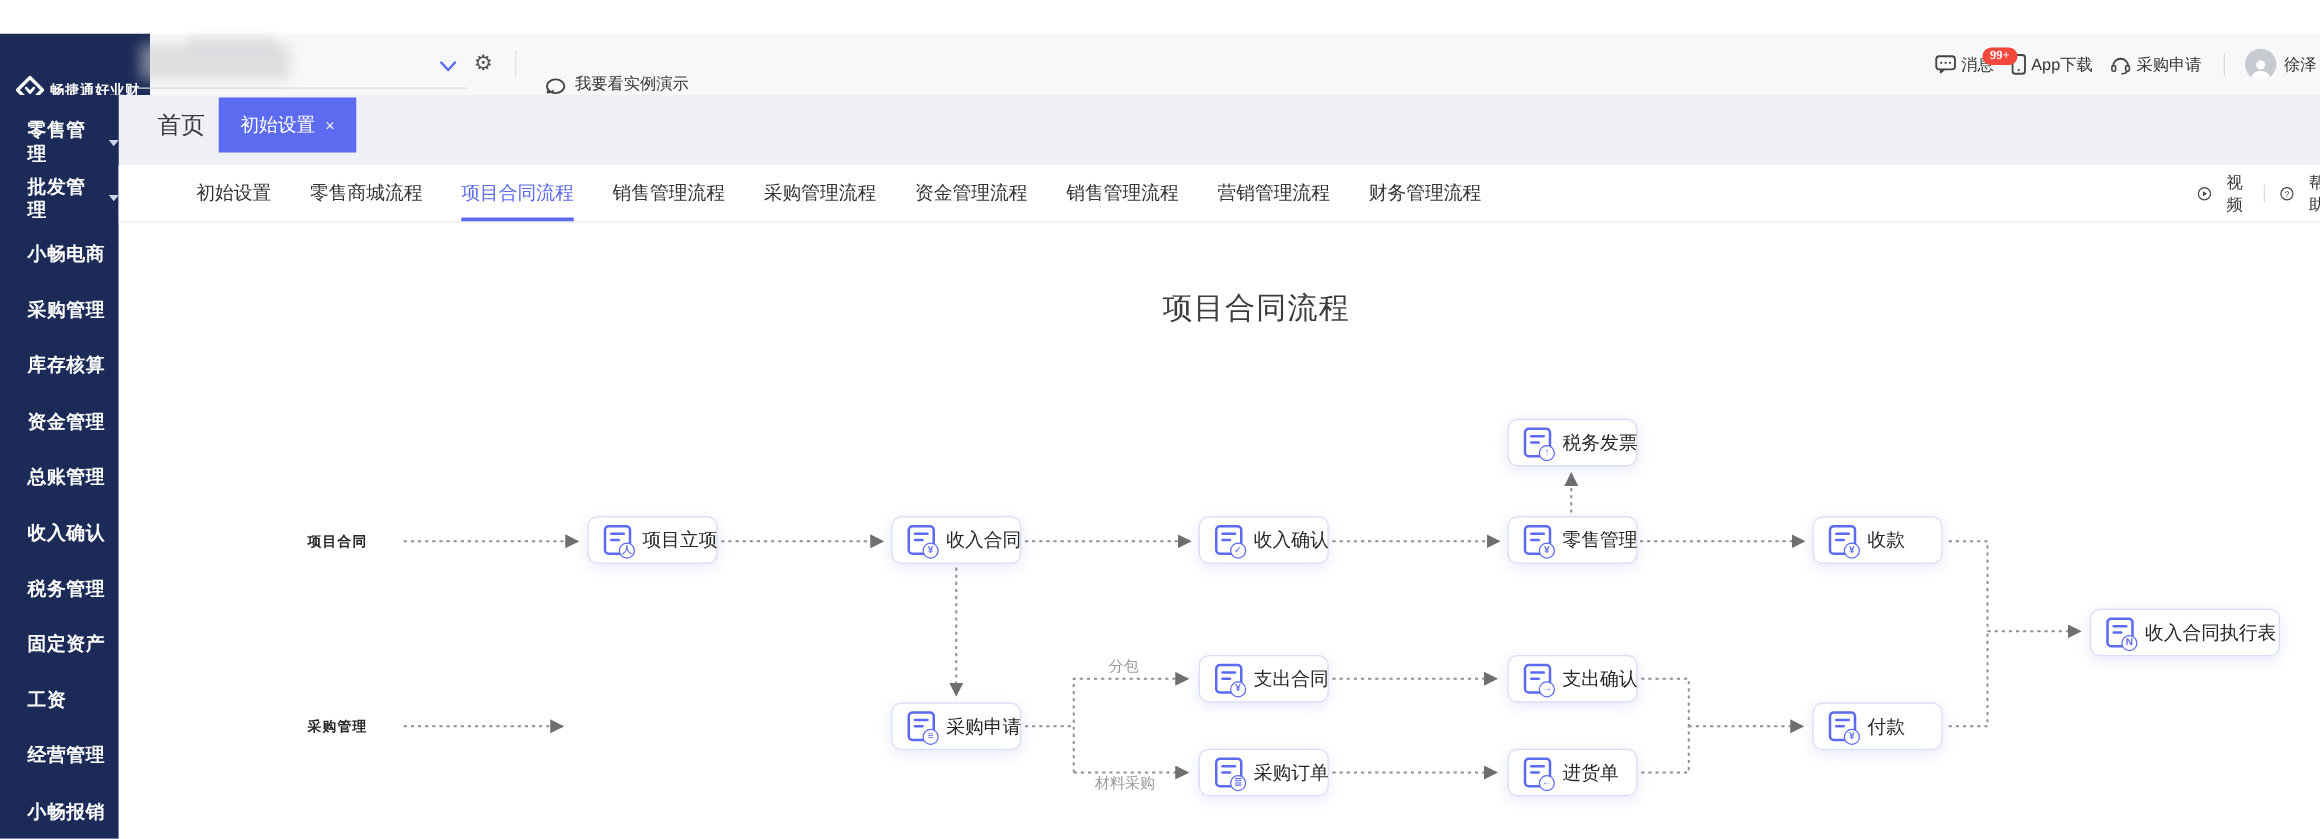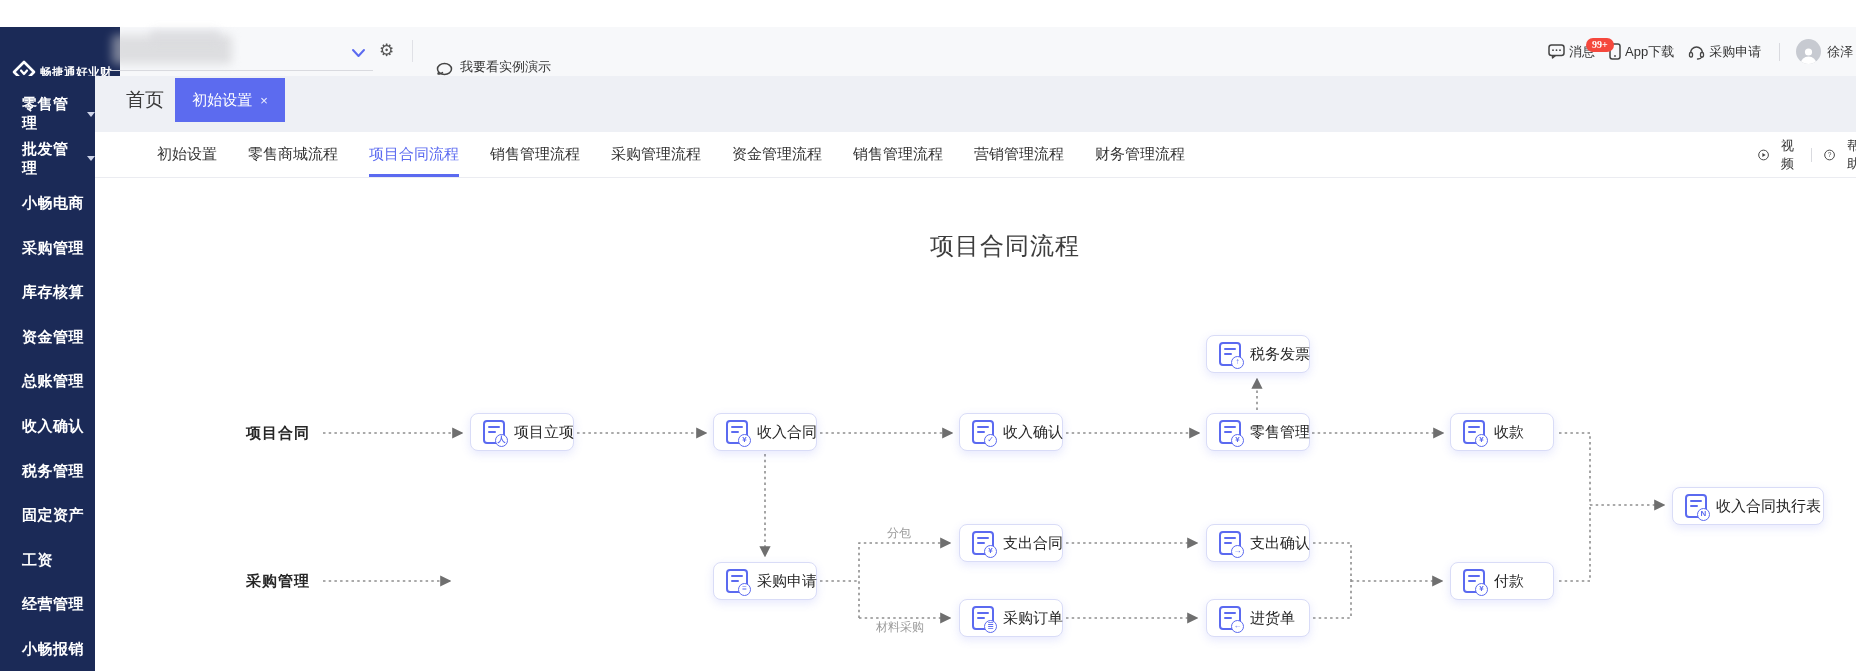--- a/index.html
+++ b/index.html
@@ -48,21 +48,21 @@
   #flownav{left:95px;top:132px;width:1761px;height:45px;border-bottom:1px solid #ebecf1;display:flex;
            align-items:stretch;padding-left:62px;gap:31px;background:#fff;}
   .nav-item{display:flex;align-items:center;font-size:15px;color:#333;cursor:pointer;position:relative;}
   .nav-item.active{color:#5b6af0;}
   .nav-item.active::after{content:"";position:absolute;left:0;right:0;bottom:0;height:3px;background:#5b6af0;}
   #nav-right{left:1758px;top:132px;height:45px;display:flex;align-items:center;gap:12px;}
   #nav-right span{font-size:13px;color:#333;}
   .nav-right-div{width:1px;height:14px;background:#d9dadf;}
   
   #flow-title{left:930px;top:230px;font-size:24px;color:#3d3d3d;letter-spacing:1px;}
-  .lane-label{transform:translateY(-50%);font-size:15px;font-weight:bold;color:#262626;letter-spacing:1px;}
+  .lane-label{transform:translateY(-50%);font-size:11px;font-weight:bold;color:#262626;letter-spacing:1px;}
   .edge-label{transform:translate(-50%,-50%);font-size:12px;color:#9a9a9a;}
   .node{position:absolute;height:38px;background:#fff;border:1px solid #d9dcf7;border-radius:8px;
         box-shadow:0 3px 10px rgba(99,110,240,.16);display:flex;align-items:center;padding-left:12px;
         gap:9px;cursor:pointer;box-sizing:border-box;}
   .nlabel{font-size:15px;color:#262626;white-space:nowrap;}
   .nicon{width:18px;height:20px;border:2px solid #5b6af0;border-radius:4px;position:relative;background:#fff;flex:0 0 auto;}
   .nicon .l1,.nicon .l2{position:absolute;left:3px;height:2px;background:#5b6af0;border-radius:1px;}
   .nicon .l1{top:4px;right:3px;}
   .nicon .l2{top:9px;right:7px;}
   .nbadge{position:absolute;right:-5px;bottom:-5px;width:11px;height:11px;border-radius:50%;background:#fff;

